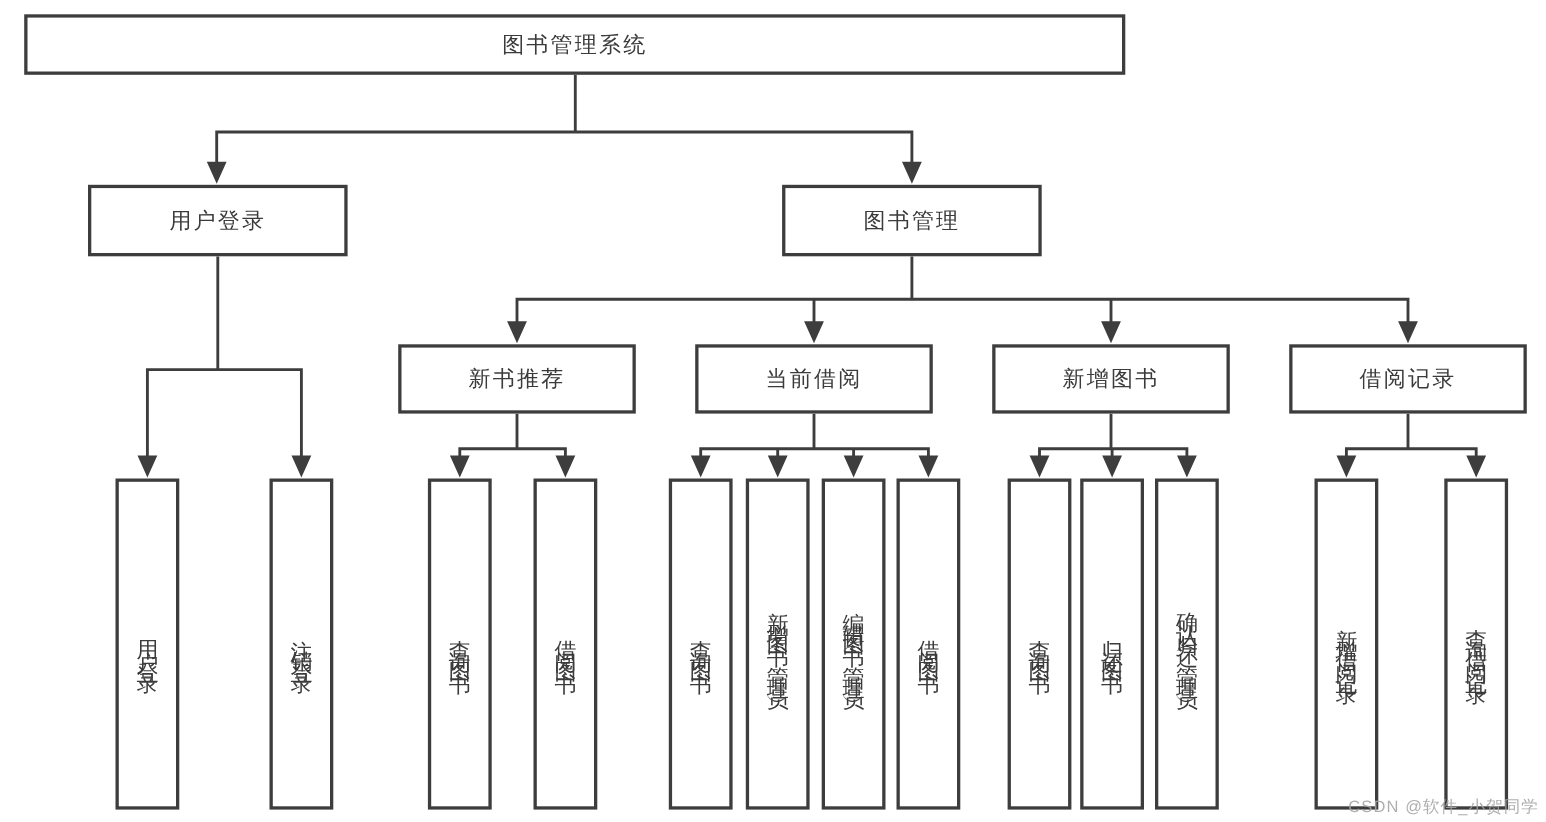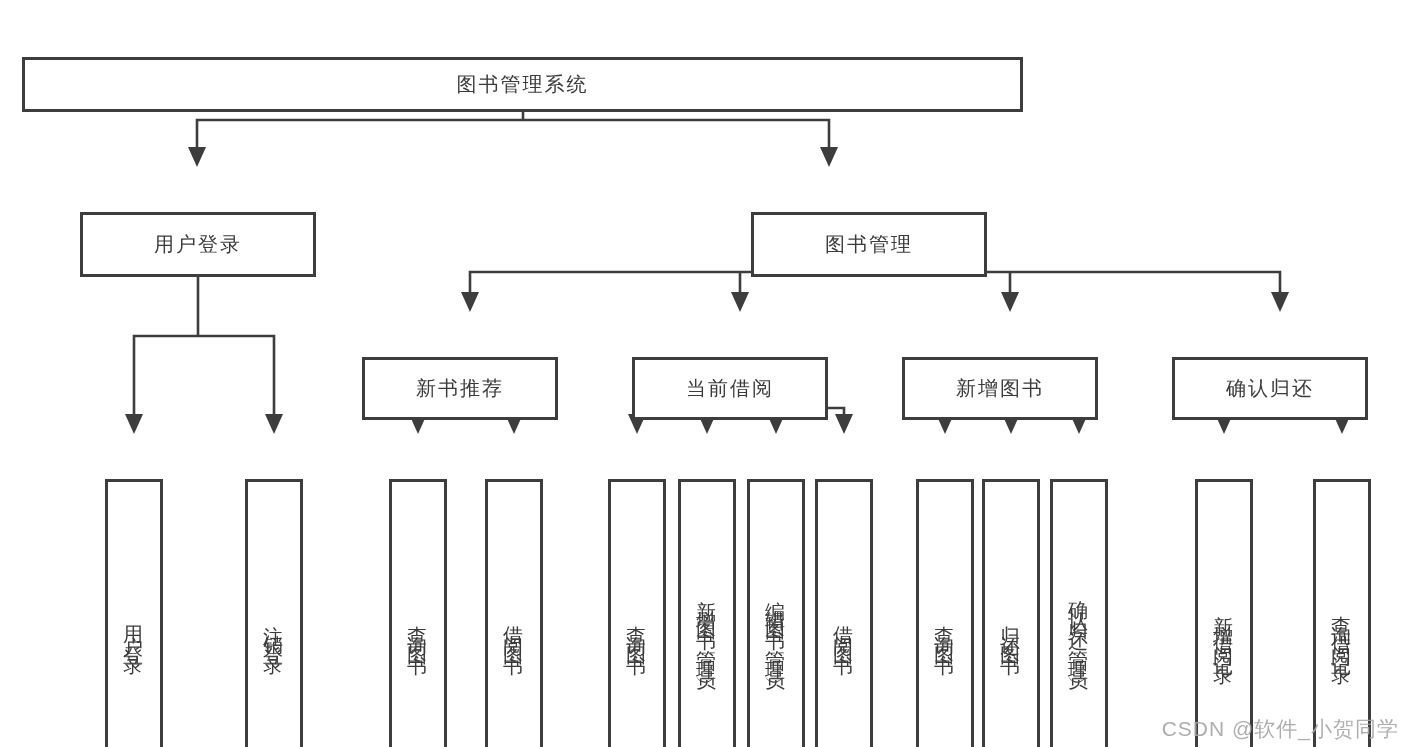--- a/index.html
+++ b/index.html
@@ -5,35 +5,35 @@
   * { margin:0; padding:0; box-sizing:border-box; }
   html,body { background:#ffffff; }
   body { font-family:"Liberation Sans", sans-serif; }
   .canvas { position:relative; width:1405px; height:747px; background:#ffffff; overflow:hidden; }
   .wires { position:absolute; left:0; top:0; }
   .wires .lines { fill:none; stroke:#3d3d3d; stroke-width:2.6; }
   .wires .arrows { fill:#3d3d3d; stroke:none; }
   .box {
     position:absolute; background:#ffffff; border:3px solid #3d3d3d;
     display:flex; align-items:center; justify-content:center;
-    color:#3b3b3b; font-size:20px; letter-spacing:2px; text-align:center;margin-top:44px;
+    color:#3b3b3b; font-size:20px; letter-spacing:2px; text-align:center;
   }
   .root { left:22px;  top:13px;  width:1001px; height:55px; }
   .l2   { top:168px; width:236px; height:65px; }
   .l2.a { left:80px; }
-  .l2.b { left:751px; }
-  .l3   { top:313px; width:196px; height:63px; }
+  .l2.b { left:711px; }
+  .l3   { top:313px; width:216px; height:63px; }
   .leaf {
     top:435px; width:58px; height:301px;
     writing-mode:vertical-rl; letter-spacing:10px; font-size:20px;
     display:flex; align-items:center; justify-content:center;
   }
   .watermark {
     position:absolute; right:6px; bottom:4px;
-    font-size:21px; color:#a6a6a6; letter-spacing:1px; opacity:0.9;
+    font-size:15px; color:#a6a6a6; letter-spacing:1px; opacity:0.9;
     white-space:nowrap;
   }
 </style>
 </head>
 <body>
 
 <div class="canvas">
 
   <svg class="wires" width="1405" height="747" viewBox="0 0 1405 747">
     <path class="lines" d="
@@ -79,21 +79,21 @@
   </svg>
 
   <div class="box root">图书管理系统</div>
 
   <div class="box l2 a">用户登录</div>
   <div class="box l2 b">图书管理</div>
 
   <div class="box l3" style="left:362px">新书推荐</div>
   <div class="box l3" style="left:632px">当前借阅</div>
   <div class="box l3" style="left:902px">新增图书</div>
-  <div class="box l3" style="left:1172px">确认归还</div>
+  <div class="box l3" style="left:1172px">借阅记录</div>
 
   <div class="box leaf" style="left:105px">用户登录</div>
   <div class="box leaf" style="left:245px">注销登录</div>
 
   <div class="box leaf" style="left:389px">查询图书</div>
   <div class="box leaf" style="left:485px">借阅图书</div>
 
   <div class="box leaf" style="left:608px">查询图书</div>
   <div class="box leaf" style="left:678px">新增图书（管理员）</div>
   <div class="box leaf" style="left:747px">编辑图书（管理员）</div>

